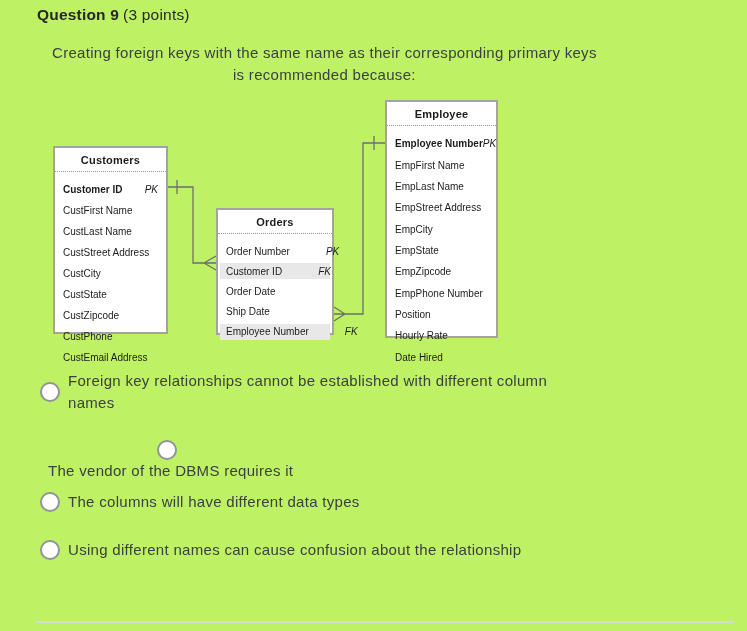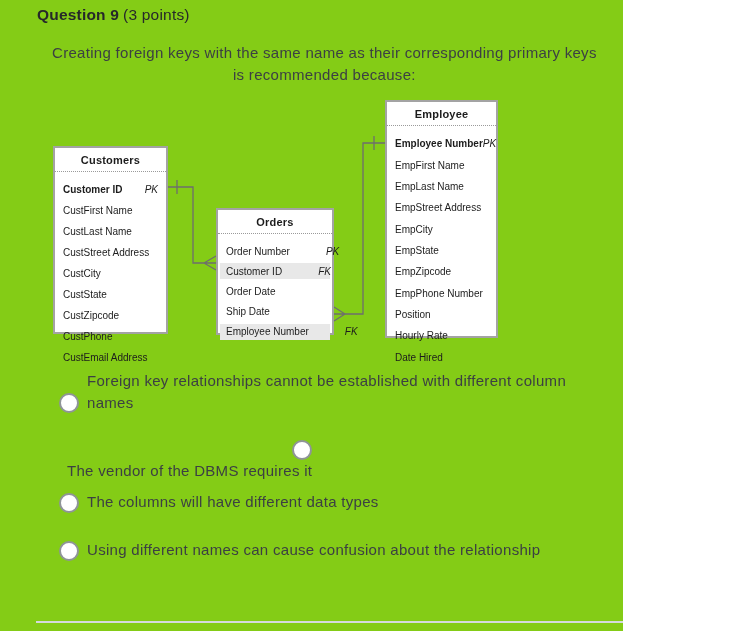--- a/index.html
+++ b/index.html
@@ -1,18 +1,18 @@
 <!DOCTYPE html>
 <html><head>
 <meta charset="utf-8">
 <style>
   * { margin:0; padding:0; box-sizing:border-box; }
   html,body { background:#ffffff; }
   .page {
-    position:relative; width:623px; height:631px; background:#84cc16;
+    position:relative; width:747px; height:631px; background:#bef264;
     font-family:"Liberation Sans", sans-serif; overflow:hidden;text-decoration:underline;
   }
 
   
   .q-header { position:absolute; left:37px; top:6px; font-size:15.5px; color:#26282a; letter-spacing:.2px; }
   .q-header .q-title { font-weight:bold; }
   .q-header .q-points { font-weight:normal; margin-left:4px; }
   .q-text { position:absolute; left:52px; top:42px; font-size:15px; line-height:22px; color:#3c4043; letter-spacing:.3px;text-align:center; }
 
   
@@ -33,21 +33,21 @@
   .row .rname { white-space:nowrap; }
   .row .rkey { font-style:italic; white-space:nowrap; }
   .row.bold .rname { font-weight:bold; }
   .row.hl { background:#e8e8e8; }
 
   .customers { left:53px; top:146px; width:115px; height:188px; }
   .orders    { left:216px; top:208px; width:118px; height:127px; }
   .employee  { left:385px; top:100px; width:113px; height:238px; }
 
   
-  .option { position:absolute; left:59px; display:flex; align-items:flex-end; cursor:pointer; }
+  .option { position:absolute; left:40px; display:flex; align-items:center; cursor:pointer; }
   .radio {
     width:20px; height:20px; border:2px solid #8f9498; border-radius:50%;
     background:#ffffff; flex:0 0 auto; margin-top:1px;
   }
   .option-text {
     margin-left:8px; font-size:15px; line-height:21.5px; color:#3c4043; letter-spacing:.3px;
   }
   .opt-wide .option-text { width:510px; }
   .opt-1 { top:370px; }
   .opt-2 { top:439px;flex-direction:column; }

